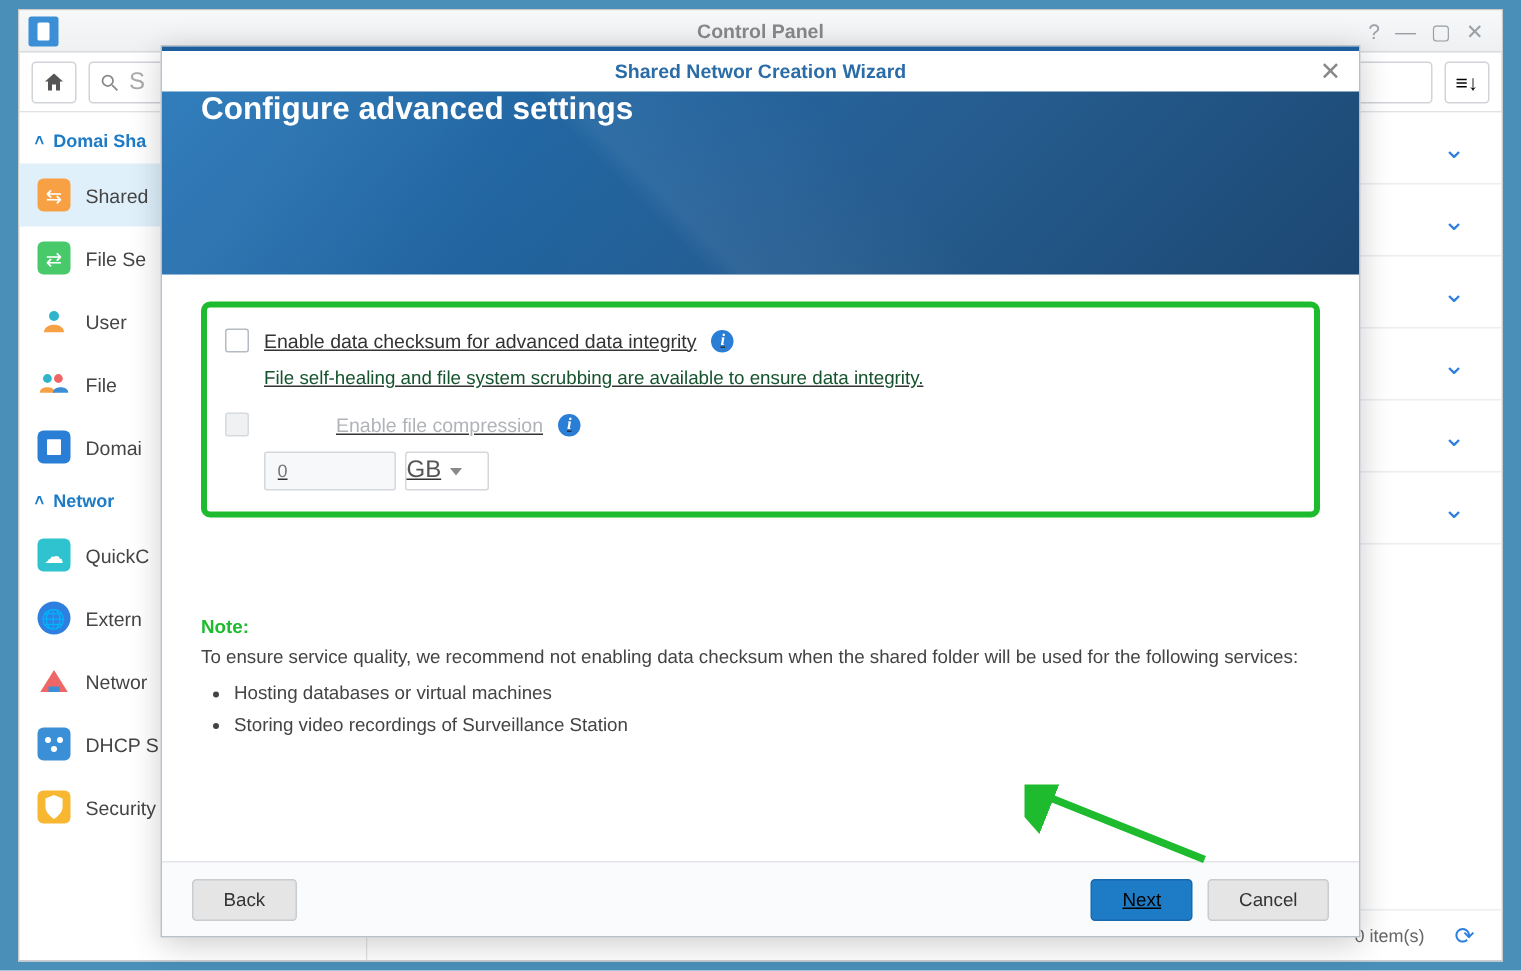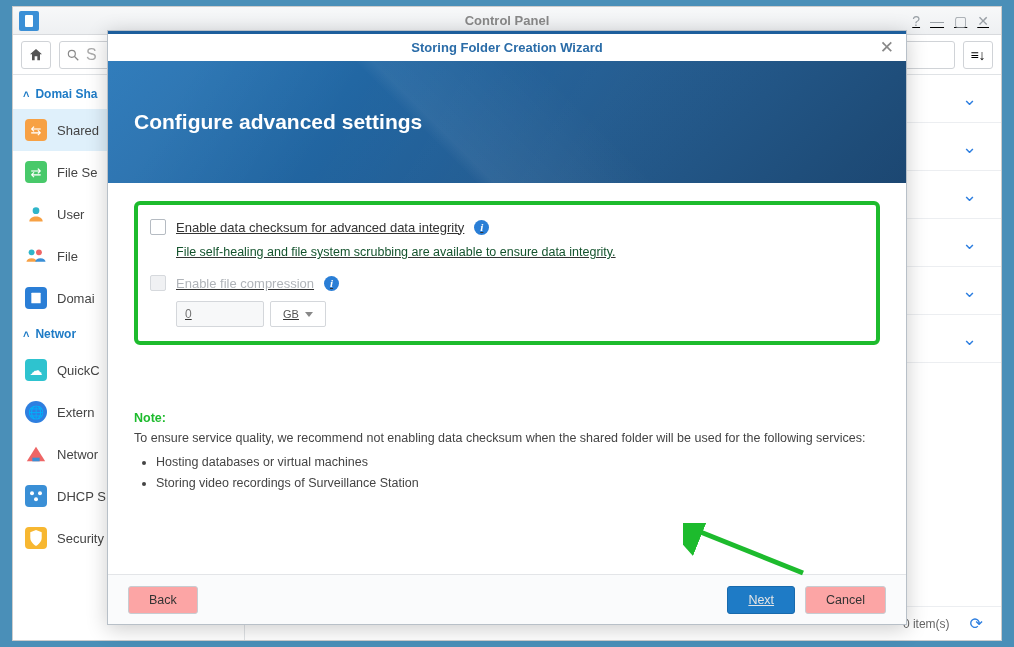--- a/index.html
+++ b/index.html
@@ -1,18 +1,18 @@
 <!DOCTYPE html>
 <html><head>
 <meta charset="utf-8">
 <style>
 * { box-sizing: border-box; margin: 0; padding: 0; font-family: Verdana, Arial, sans-serif; }
 body { background: #4a8fb8; width: 1014px; height: 647px; overflow: hidden; position: relative; }
 .window { position: absolute; top: 6px; left: 12px; right: 12px; bottom: 6px; background: #fff; border: 1px solid #ccc; display: flex; flex-direction: column; }
-.titlebar { height: 28px; display: flex; align-items: center; background: linear-gradient(#f7f8f9,#eef0f2); border-bottom: 1px solid #d8dadd; position: relative; text-decoration: underline; }
+.titlebar { height: 28px; display: flex; align-items: center; background: linear-gradient(#f7f8f9,#eef0f2); border-bottom: 1px solid #d8dadd; position: relative; }
 .titlebar-icon { width: 20px; height: 20px; margin-left: 6px; background: #3b8fd6; border-radius: 2px; display:flex; align-items:center; justify-content:center;}
 .titlebar-icon::before { content:""; width:8px; height:12px; background:#fff; border-radius:1px; display:block;}
 .titlebar-title { position:absolute; left:0; right:0; text-align:center; color:#888; font-size:13px; font-weight:bold; pointer-events:none;}
 .win-controls { margin-left:auto; display:flex; gap:10px; padding-right:12px; color:#9aa0a6; font-size:14px;}
 .win-controls span { cursor:pointer; }
 .toolbar { height: 40px; display:flex; align-items:center; padding: 0 8px; gap:8px; border-bottom:1px solid #e0e3e6;}
 .home-btn { width:30px; height:28px; border:1px solid #d0d3d7; border-radius:3px; display:flex; align-items:center; justify-content:center; cursor:pointer;}
 .searchbox { flex:1; height:28px; border:1px solid #d0d3d7; border-radius:3px; display:flex; align-items:center; padding:0 6px; gap:6px; color:#888;}
 .sortbtn { width:30px; height:28px; border:1px solid #d0d3d7; border-radius:3px; display:flex; align-items:center; justify-content:center; cursor:pointer; font-size:14px;}
 .body { flex:1; display:flex; overflow:hidden; }
@@ -27,46 +27,46 @@
 .rowbar { height:48px; border-bottom:1px solid #eceef1; display:flex; align-items:center; justify-content:flex-end; padding:0 24px;}
 .chevbtn { color:#2e7fe0; font-size:18px; cursor:pointer;}
 .footerbar { position:absolute; bottom:0; left:0; right:0; height:34px; border-top:1px solid #eceef1; display:flex; align-items:center; justify-content:flex-end; padding:0 18px; gap:20px; color:#666; font-size:12px;}
 .refresh-icon { color:#2e7fe0; font-size:16px; cursor:pointer;}
 
 
 .dialog { position:absolute; top:30px; left:107px; width:800px; height:595px; background:#fff; border:1px solid #b8c0c8; box-shadow:0 4px 20px rgba(0,0,0,0.2); display:flex; flex-direction:column; z-index:10;}
 .dlg-topbar { height:30px; border-top:3px solid #1d5e9c; display:flex; align-items:center; justify-content:center; position:relative;}
 .dlg-topbar-title { font-size:13px; font-weight:bold; color:#2a6ca8; }
 .dlg-close { position:absolute; right:12px; color:#888; font-size:17px; cursor:pointer;}
-.dlg-header { height:122px; background: linear-gradient(135deg,#2676b8 0%, #1f5c94 50%, #13406c 100%); position:relative; overflow:hidden; display:flex; align-items:center; padding-left:26px;}
+.dlg-header { height:122px; background: linear-gradient(135deg,#2676b8 0%, #1f5c94 50%, #13406c 100%); position:relative; overflow:hidden; display:flex; align-items:flex-start; padding-left:26px;}
 .dlg-header::before { content:""; position:absolute; inset:0; background:
   linear-gradient(45deg, transparent 40%, rgba(255,255,255,0.06) 42%, transparent 60%),
   linear-gradient(120deg, rgba(255,255,255,0.05) 10%, transparent 30%, rgba(255,255,255,0.04) 60%);
 }
 .dlg-header h2 { color:#fff; font-size:21px; font-weight:bold; position:relative; z-index:1;}
 .dlg-body { flex:1; position:relative; padding: 18px 26px 0 26px; font-size:13px; color:#333;text-decoration:underline;}
 .highlight-box { border:4px solid #1dbb2d; border-radius:6px; padding:10px 12px 14px 12px; }
 .chk-row { display:flex; align-items:center; gap:10px; padding:4px 0;}
 .chkbox { width:16px; height:16px; border:1px solid #b5bbc2; border-radius:2px; background:#fff; cursor:pointer;}
 .chkbox.disabled { background:#f0f1f3; border-color:#d6d9dd; cursor:default;}
-.lbl-disabled { color:#b0b4b9; }
+.lbl-disabled { color:#b0b4b9;margin-left:48px; }
 .info-ic { width:15px; height:15px; border-radius:50%; background:#2a7ed6; color:#fff; font-size:11px; font-weight:bold; display:inline-flex; align-items:center; justify-content:center; font-style:italic; font-family:Georgia,serif;}
 .desc { font-size:12.5px; color:#14532d; padding: 6px 0 12px 26px;}
 .quota-row { display:flex; align-items:center; gap:6px; padding:6px 0 0 26px;}
 .numfield { width:88px; height:26px; border:1px solid #d4d7db; background:#f7f8f9; color:#a8adb4; padding:0 8px; font-size:12px; border-radius:2px;}
-.unitsel { width:56px; height:26px; border:1px solid #d4d7db; background:#fff; display:flex; align-items:center; justify-content:center; gap:6px; font-size:11px; color:#555; border-radius:2px; cursor:pointer;}
+.unitsel { width:56px; height:26px; border:1px solid #d4d7db; background:#fff; display:flex; align-items:center; gap:6px; font-size:16px; color:#555; border-radius:2px; cursor:pointer;}
 .tri-down { width:0; height:0; border-left:4px solid transparent; border-right:4px solid transparent; border-top:5px solid #888;}
 .arrow { position:absolute; top:340px; left:575px; pointer-events:none; }
 .note { position:absolute; bottom:80px; left:26px; right:16px; font-size:12.5px; color:#444;}
 .note-title { color:#1dbb2d; font-weight:bold; margin-bottom:4px;}
 .note ul { padding-left:22px; line-height:1.7; }
 .note-desc { line-height:1.5; margin-bottom:4px;}
 .dlg-footer { height:50px; border-top:1px solid #e3e5e8; background:#fafbfc; display:flex; align-items:center; padding: 0 20px; gap:10px;}
-.btn { height:28px; padding:0 20px; border:1px solid #c7ccd1; background:#fca5a5; border-radius:3px; font-size:12.5px; color:#333; cursor:pointer; display:flex; align-items:center;}
-.btn-primary { background:#1e7bc6; color:#e5e5e5; border-color:#186aad;text-decoration:underline;}
+.btn { height:28px; padding:0 20px; border:1px solid #c7ccd1; background:#e5e5e5; border-radius:3px; font-size:12.5px; color:#333; cursor:pointer; display:flex; align-items:center;}
+.btn-primary { background:#1e7bc6; color:#000000; border-color:#186aad;text-decoration:underline;}
 .spacer { flex:1; }
 svg { display:block; }
 </style>
 </head>
 <body>
 
 <div class="window">
   <div class="titlebar">
     <div class="titlebar-icon"></div>
     <div class="titlebar-title">Control Panel</div>
@@ -196,21 +196,21 @@
       <div class="footerbar">
         <span>0 item(s)</span>
         <span class="refresh-icon">⟳</span>
       </div>
     </div>
   </div>
 </div>
 
 <div class="dialog">
   <div class="dlg-topbar">
-    <span class="dlg-topbar-title">Storing Folder Creation Wizard</span>
+    <span class="dlg-topbar-title">Shared Networ Creation Wizard</span>
     <span class="dlg-close">✕</span>
   </div>
   <div class="dlg-header">
     <h2>Configure advanced settings</h2>
   </div>
   <div class="dlg-body">
     <div class="highlight-box">
       <div class="chk-row">
         <div class="chkbox"></div>
         <span>Enable data checksum for advanced data integrity</span>

